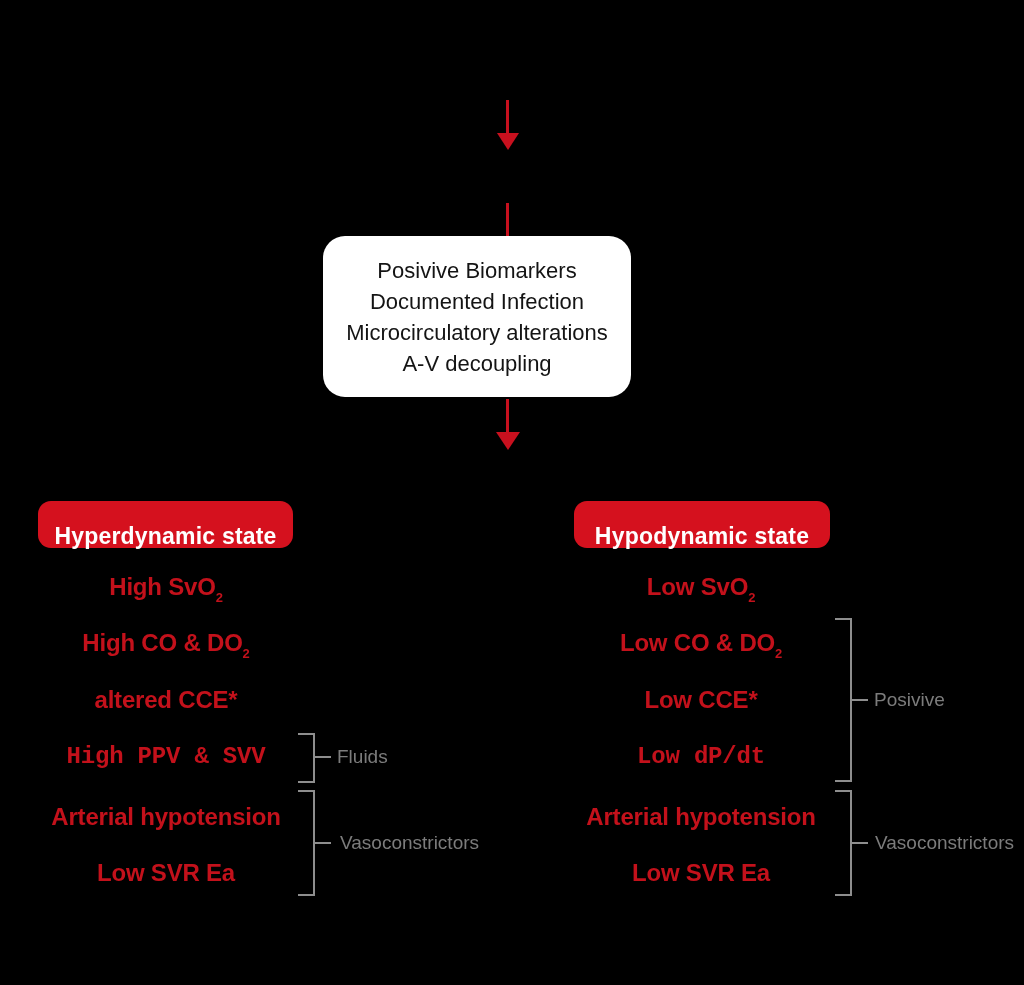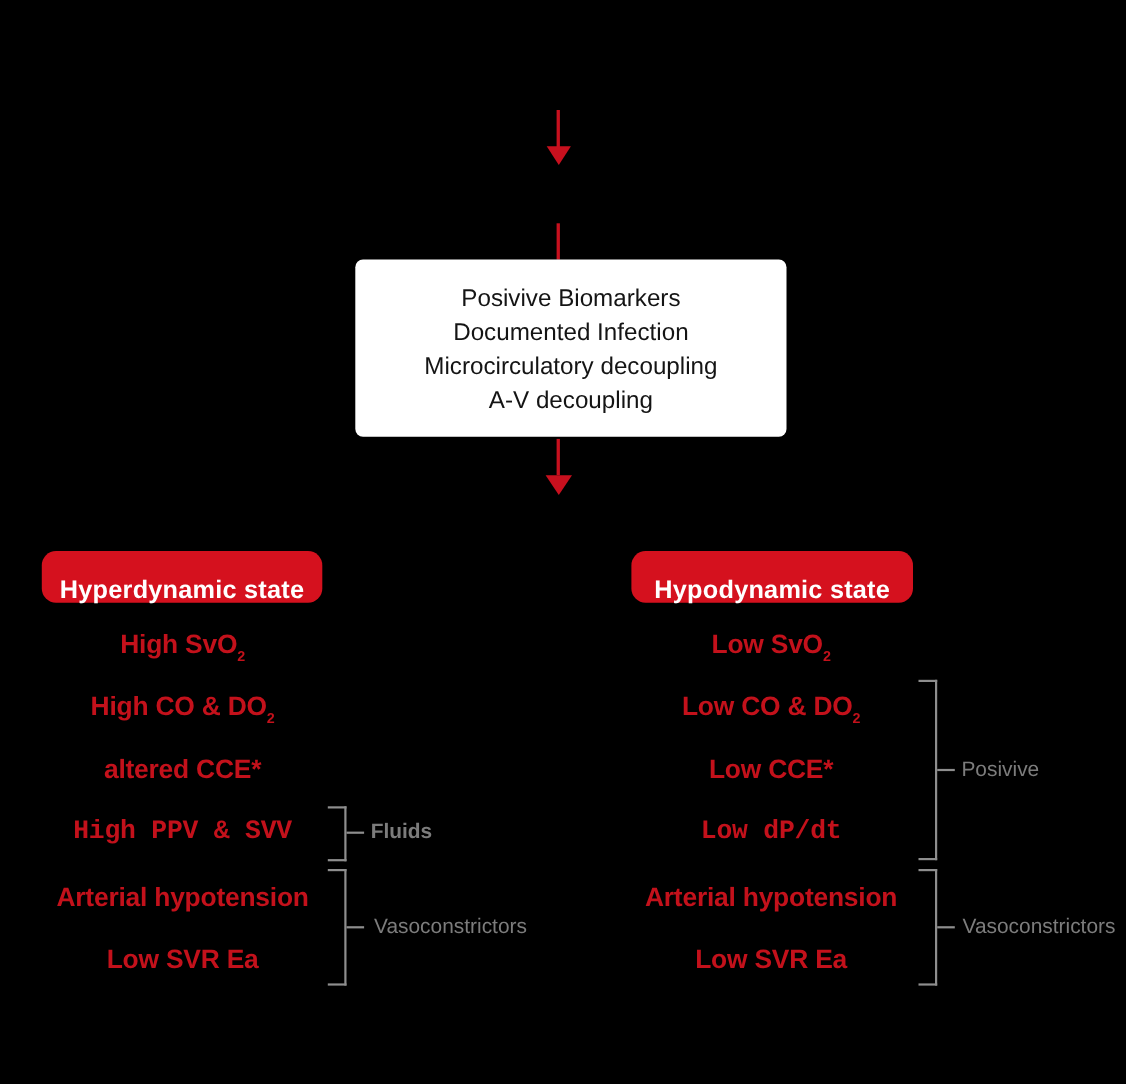--- a/index.html
+++ b/index.html
@@ -14,22 +14,22 @@
   .line1{left:506px;top:100px;height:34px;}
   .line2{left:506px;top:203px;height:33px;}
   .line3{left:506px;top:399px;height:33px;}
   .ahead{position:absolute;width:0;height:0;
     border-left:11px solid transparent;border-right:11px solid transparent;
     border-top:17px solid var(--arrow-red,#C8101E);}
   .head1{left:497px;top:133px;}
   .head2{left:496px;top:432px;border-left-width:12px;border-right-width:12px;border-top-width:18px;}
   
   .info-box{
-    position:absolute;left:323px;top:236px;width:392px;height:161px;
-    background:var(--box-bg,#FFFFFF);border-radius:7px;
+    position:absolute;left:323px;top:236px;width:308px;height:161px;
+    background:var(--box-bg,#FFFFFF);border-radius:22px;
     display:flex;flex-direction:column;justify-content:center;align-items:center;
     color:var(--box-text,#141414);font-size:22px;line-height:31px;text-align:center;
   }
   
   .state-btn{
     position:absolute;top:501px;height:47px;border-radius:13px;
     background:var(--red-fill,#D5111E);color:var(--button-text,#FFFFFF);
     font-size:23px;font-weight:bold;text-align:center;line-height:46px;
     letter-spacing:0.2px;border:none;padding:12px;
   }
@@ -54,21 +54,21 @@
     border-right:2px solid var(--bracket-line,#8E8E8E);
     border-bottom:2px solid var(--bracket-line,#8E8E8E);
   }
   .bracket-dash{position:absolute;height:2px;width:16px;background:var(--bracket-line,#8E8E8E);}
   .bracket-label{
     position:absolute;color:var(--bracket-label,#7C7C7C);
     font-size:19px;line-height:22px;white-space:nowrap;
   }
   .bk-fluids{left:298px;top:733px;height:50px;}
   .dash-fluids{left:315px;top:756px;}
-  .lbl-fluids{left:337px;top:746px;font-weight:bold;}
+  .lbl-fluids{left:337px;top:746px;}
   .bk-vaso-l{left:298px;top:790px;height:106px;}
   .dash-vaso-l{left:315px;top:842px;}
   .lbl-vaso-l{left:340px;top:832px;}
   .bk-inotropes{left:835px;top:618px;height:164px;}
   .dash-inotropes{left:852px;top:699px;}
   .lbl-inotropes{left:874px;top:689px;}
   .bk-vaso-r{left:835px;top:790px;height:106px;}
   .dash-vaso-r{left:852px;top:842px;}
   .lbl-vaso-r{left:875px;top:832px;}
 </style>
@@ -77,21 +77,21 @@
 
 <div class="canvas">
 
   <div class="vline line1"></div>
   <div class="ahead head1"></div>
   <div class="vline line2"></div>
 
   <div class="info-box">
     <div>Posivive Biomarkers</div>
     <div>Documented Infection</div>
-    <div>Microcirculatory decoupling</div>
+    <div>Microcirculatory alterations</div>
     <div>A-V decoupling</div>
   </div>
 
   <div class="vline line3"></div>
   <div class="ahead head2"></div>
 
   <div class="state-btn btn-left">
     <span>Hyperdynamic state</span>
   </div>
   <div class="state-btn btn-right">

